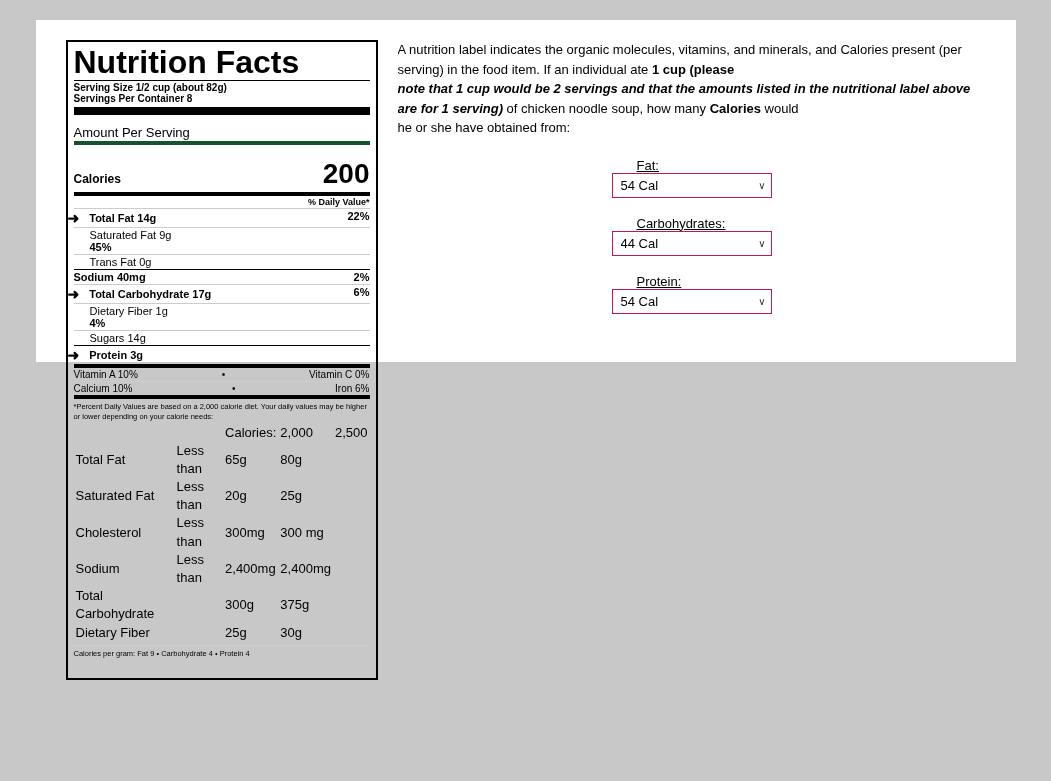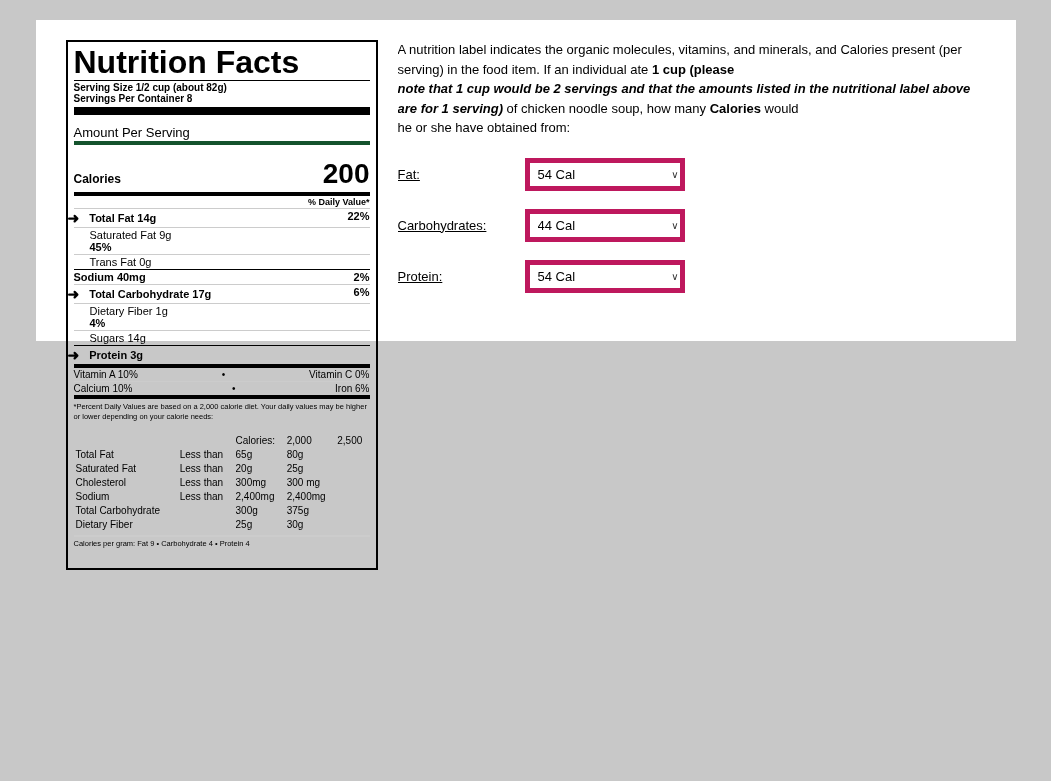--- a/index.html
+++ b/index.html
@@ -117,23 +117,23 @@
     }
     .nutrition-label .footnote {
       font-size: 7.5px;
       line-height: 1.3;
       padding-top: 3px;
       border-bottom: 0.5px solid #ccc;
       padding-bottom: 3px;
     }
     .nutrition-label .footnote-table {
       width: 100%;
-      font-size: 10px;
+      font-size: 13px;
       border-collapse: collapse;
-      margin-top: 12px;
+      margin-top: 2px;
     }
     .nutrition-label .footnote-table td {
       padding: 0 2px;
       line-height: 1.4;
     }
     .nutrition-label .calories-per-gram {
       font-size: 7.5px;
       padding-top: 2px;
       border-top: 0.5px solid #ccc;
     }
@@ -154,33 +154,34 @@
     .description-text strong {
       font-weight: bold;
     }
     .answer-section {
       margin-top: 15px;
     }
     .answer-row {
       display: flex;
       align-items: center;
       margin-bottom: 18px;
-      gap: 17px;
+      gap: 0;
+      flex-direction: column;
     }
     .answer-row label {
       font-size: 13px;
       text-decoration: underline;
       min-width: 110px;
     }
     .answer-input-wrapper {
       position: relative;
       display: inline-block;
     }
     .answer-input {
-      border: 5px solid #be185d;
+      border: 1px solid #be185d;
       padding: 4px 24px 4px 8px;
       font-size: 13px;
       width: 160px;
       background: #fff;
       appearance: none;
       cursor: pointer;
     }
     .answer-chevron {
       position: absolute;
       right: 6px;

